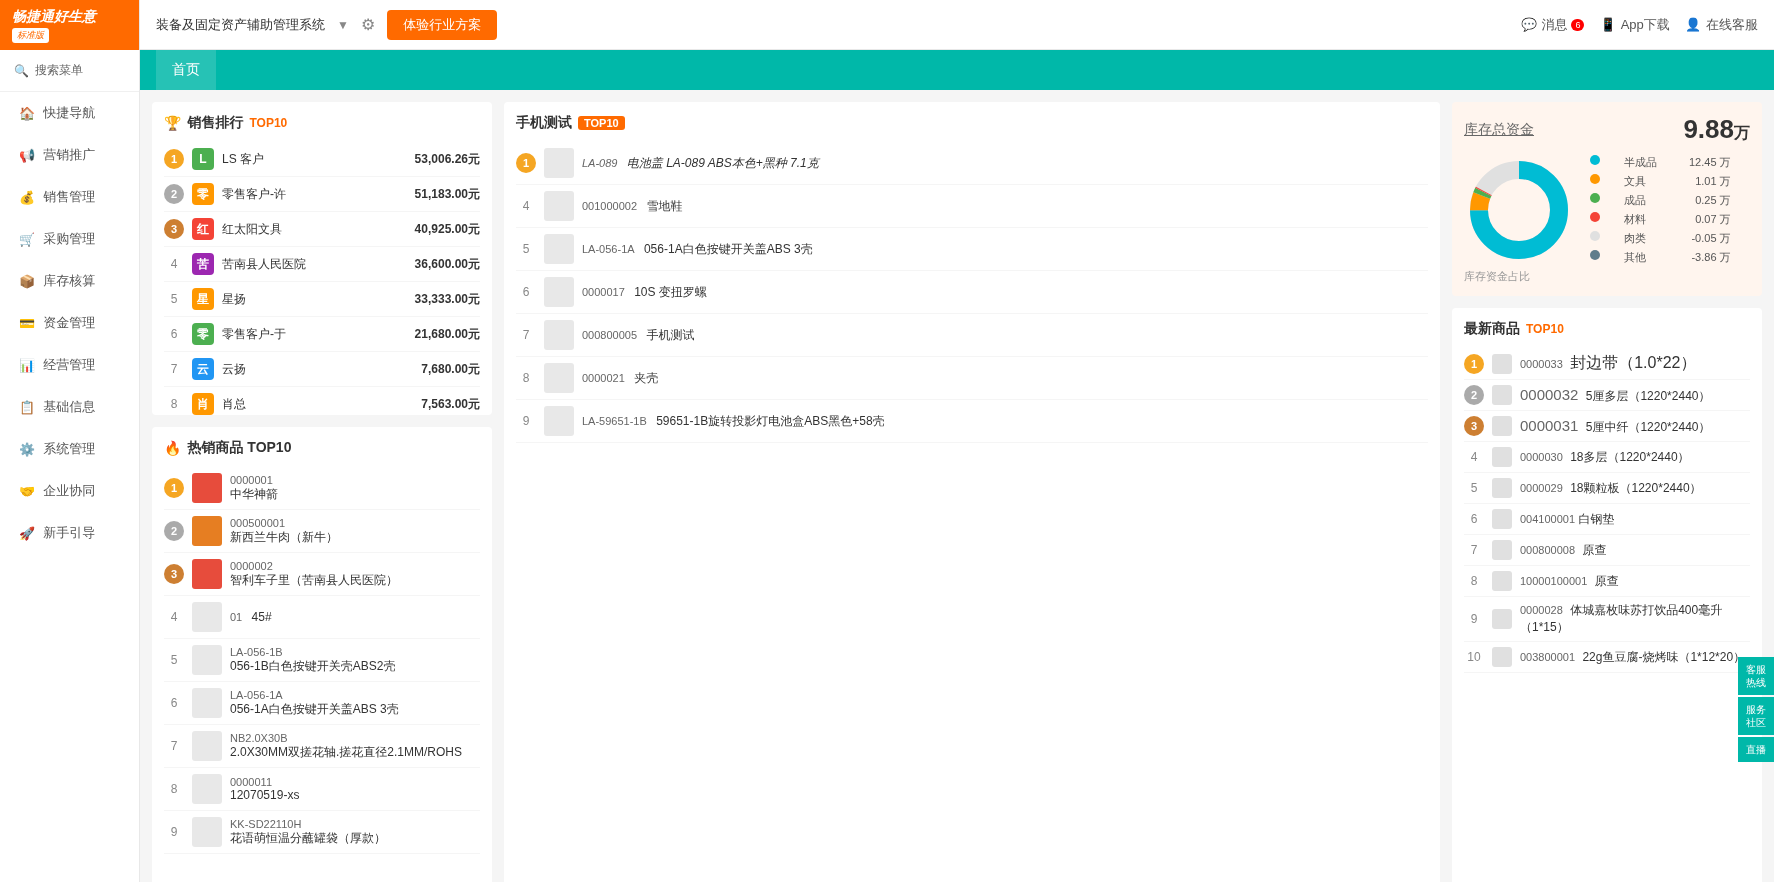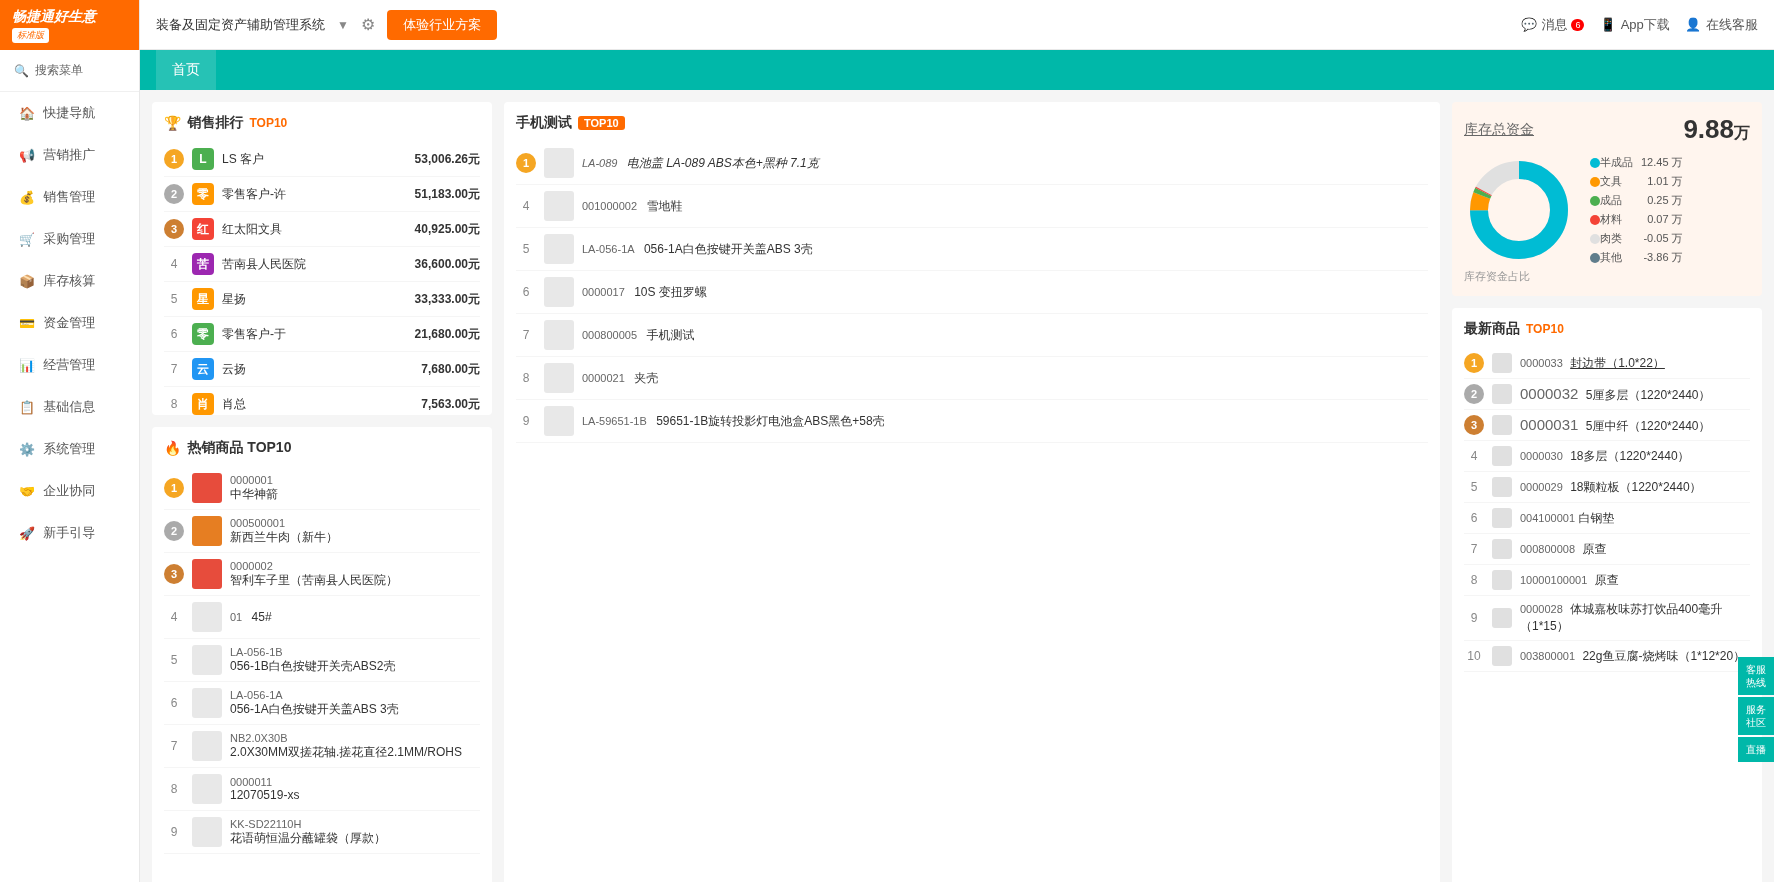--- a/index.html
+++ b/index.html
@@ -55,21 +55,21 @@
     
     .product-row { display: flex; align-items: center; padding: 6px 0; border-bottom: 1px solid #f5f5f5; gap: 8px; }
     .product-img { width: 30px; height: 30px; background: #e0e0e0; border-radius: 3px; display: flex; align-items: center; justify-content: center; overflow: hidden; }
     .product-img-placeholder { background: #e8e8e8; color: #aaa; font-size: 10px; }
     .product-info { flex: 1; }
 
     
     .inventory-card { background: #fff5ee; border-radius: 4px; padding: 12px; }
     .donut-container { display: flex; align-items: center; gap: 16px; margin-top: 10px; }
     .donut-legend { display: flex; flex-direction: column; gap: 4px; }
-    .legend-item { display: flex; align-items: center; gap: 0; font-size: 11px; color: #555; }
+    .legend-item { display: flex; align-items: flex-start; gap: 24px; font-size: 11px; color: #555; }
     .legend-dot { width: 10px; height: 10px; border-radius: 50%; }
 
     
     .latest-product-row { display: flex; align-items: center; padding: 5px 0; border-bottom: 1px solid #f5f5f5; gap: 8px; }
     .latest-rank-num { width: 20px; text-align: center; font-size: 12px; color: #888; }
     .latest-product-img { width: 20px; height: 20px; background: #e0e0e0; border-radius: 3px; display: flex; align-items: center; justify-content: center; font-size: 9px; color: #aaa; }
 
     
     .float-btns { position: fixed; right: 0; bottom: 120px; display: flex; flex-direction: column; gap: 2px; padding-left: 25px; }
     .float-btn { background: #00b8a9; color: #fff; width: 36px; padding: 6px 4px; text-align: center; font-size: 10px; cursor: pointer; line-height: 1.3; }
@@ -447,21 +447,21 @@
         <div class="card-title">
           <span>最新商品</span>
           <span style="color:#ff6a00;font-size:12px;font-weight:bold;">TOP10</span>
         </div>
         <div>
           <div class="latest-product-row">
             <div class="rank-num-badge rank-badge-gold">1</div>
             <div class="latest-product-img"></div>
             <div style="flex:1;">
               <span style="font-size:11px;color:#666;">0000033</span>
-              <span style="font-size:12px;color:#333;margin-left:4px;text-decoration:underline;">封边带（1.0*22）</span>
+              <span style="font-size:16px;color:#333;margin-left:4px;">封边带（1.0*22）</span>
             </div>
           </div>
           <div class="latest-product-row">
             <div class="rank-num-badge rank-badge-silver">2</div>
             <div class="latest-product-img"></div>
             <div style="flex:1;">
               <span style="font-size:15px;color:#666;">0000032</span>
               <span style="font-size:12px;color:#333;margin-left:4px;">5厘多层（1220*2440）</span>
             </div>
           </div>

